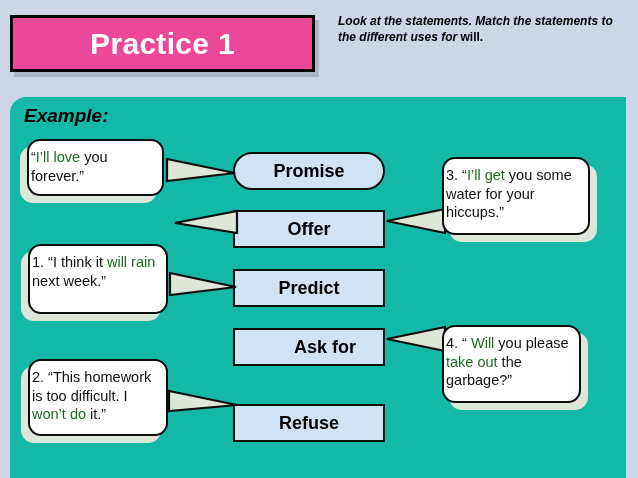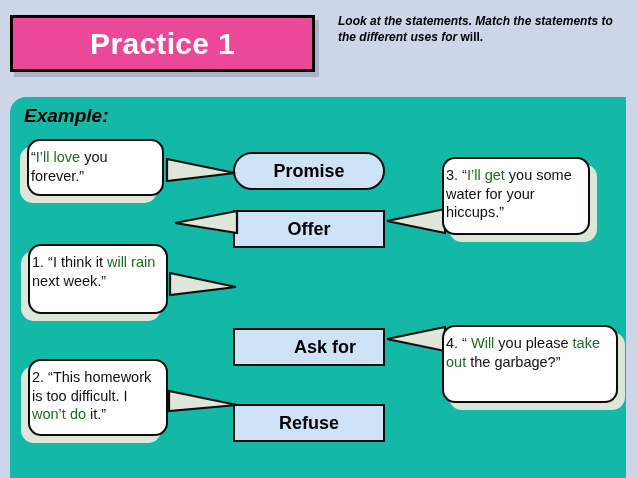--- a/index.html
+++ b/index.html
@@ -151,20 +151,23 @@
   <div id="content-panel">
 
     <div id="example-label">Example:</div>
 
     <div class="cat-box" style="top:55px;border-radius:19px;">
         <span>Promise</span>
       </div>
     <div class="cat-box" style="top:113px;">
         <span>Offer</span>
       </div>
+    <div class="cat-box" style="top:172px;">
+        <span>Predict</span>
+      </div>
     <div class="cat-box" style="top:231px;padding-left:32px;">
         <span>Ask for</span>
       </div>
     <div class="cat-box" style="top:307px;">
         <span>Refuse</span>
       </div>
 
     <svg class="tail" style="position:absolute;left:155px;top:60px;width:72px;height:26px;" viewBox="0 0 72 26">
       <polygon class="svg-tail-fill" points="2,2 70,16 2,24"></polygon>
     </svg>
@@ -206,21 +209,21 @@
       </div>
     </div>
 
     <div class="callout" style="left:432px;top:60px;width:148px;height:78px;">
       <div class="shadow" style="left:7px;top:7px;"></div>
       <div class="bubble">
         <span>3. “</span><span class="hl">I’ll get</span><span> you some water for your hiccups.”</span>
       </div>
     </div>
 
-    <div class="callout" style="left:432px;top:228px;width:176px;height:78px;">
+    <div class="callout" style="left:432px;top:228px;width:139px;height:78px;">
       <div class="shadow" style="left:7px;top:7px;"></div>
       <div class="bubble">
         <span>4.  “ </span><span class="hl">Will</span><span> you please </span><span class="hl">take out</span><span> the garbage?”</span>
       </div>
     </div>
 
   </div>
 </div>
 
 </body></html>

